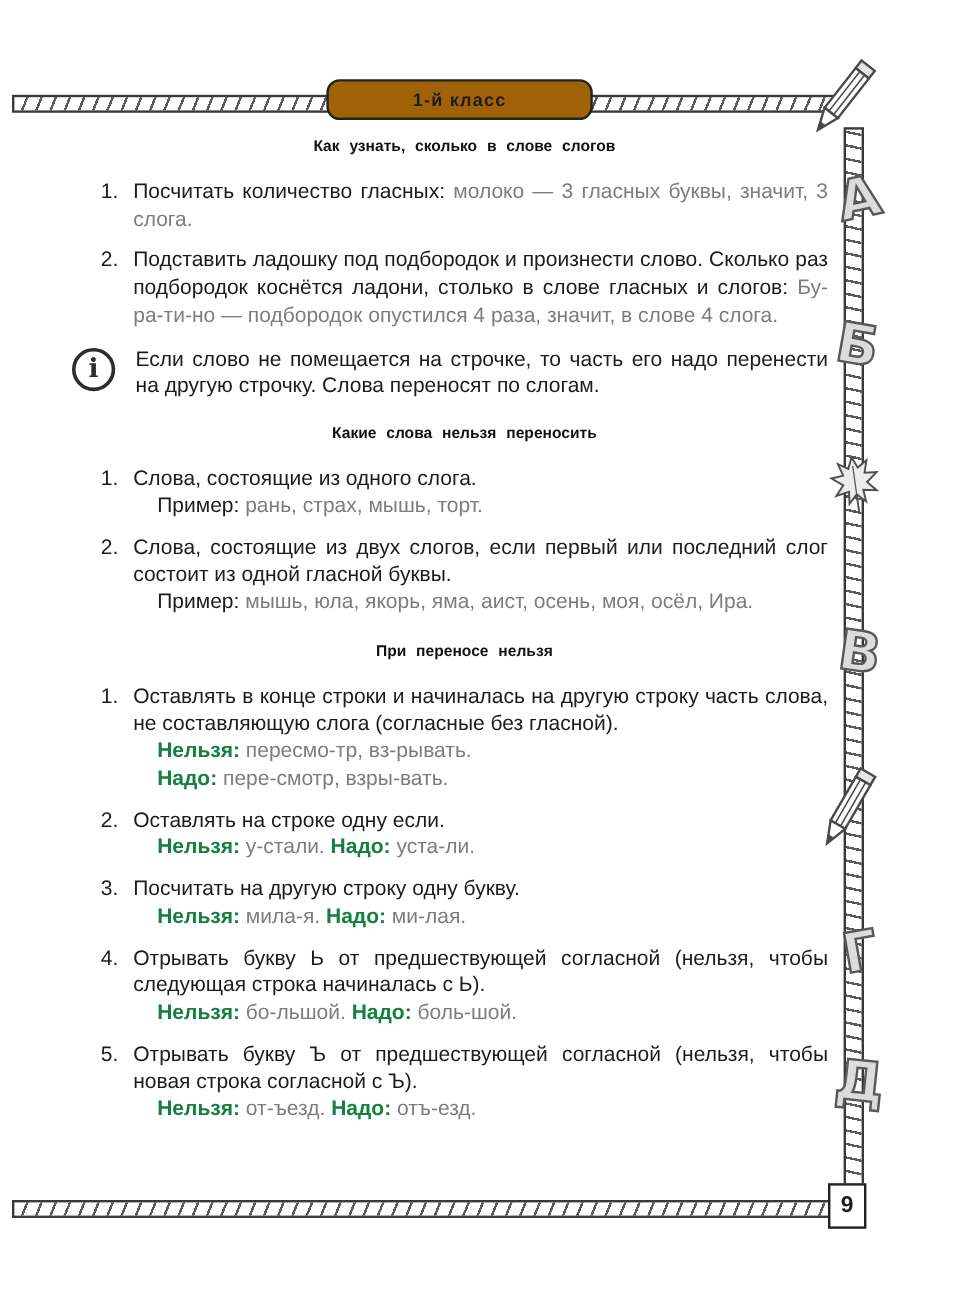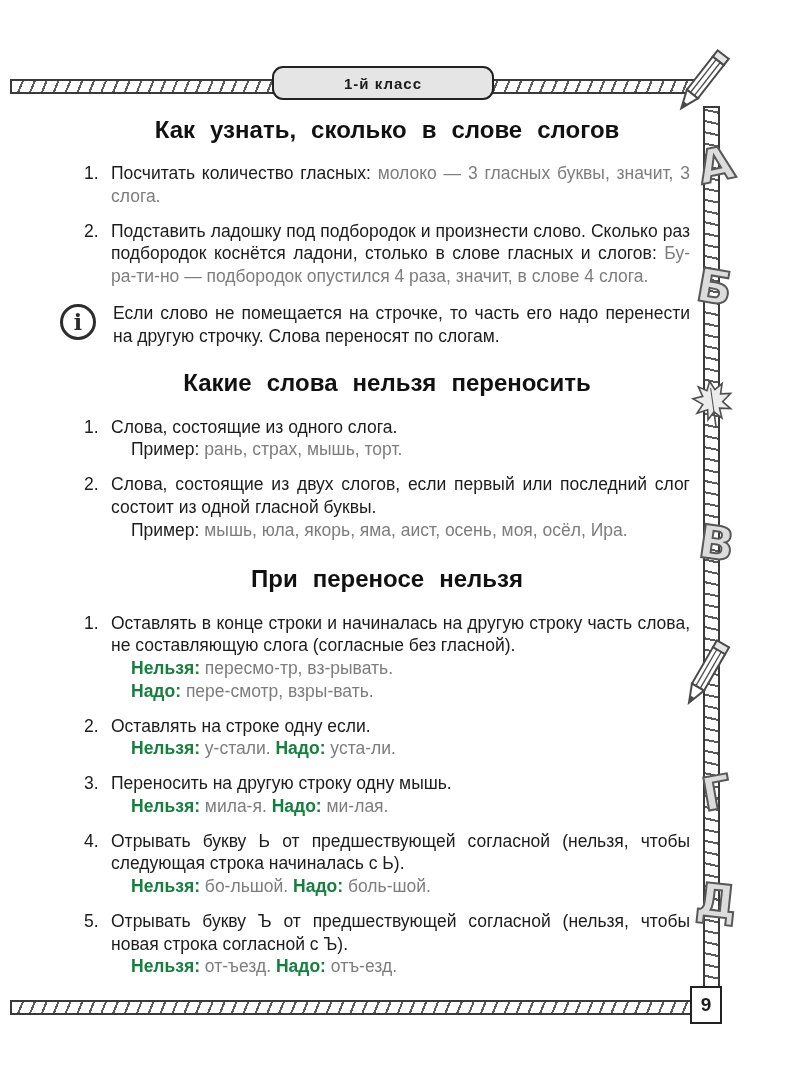--- a/index.html
+++ b/index.html
@@ -25,21 +25,21 @@
   .strip-right  {
     left: 703px; top: 106px; width: 17px; height: 882px;
     background: repeating-linear-gradient(12deg, #ffffff 0 9px, #5a5a5a 9px 11px);
   }
 
   
   .badge {
     position: absolute;
     left: 272px; top: 66px;
     width: 222px; height: 34px;
-    background: #e5e5e5;
+    background: #a16207;
     border: 2.5px solid #222;
     border-radius: 11px;
     display: flex; align-items: center; justify-content: center;
     font-weight: bold; font-size: 15px; letter-spacing: 1px;
     z-index: 5;
   }
 
   
   .page-num {
     position: absolute;
@@ -67,21 +67,21 @@
 
   
   .content {
     position: absolute;
     left: 84px; top: 110px; width: 606px;
     font-size: 17.5px;
     line-height: 1.3;
   }
   h2.sec {
     text-align: center;
-    font-size: 24px;
+    font-size: 13px;
     font-weight: bold;
     word-spacing: 0.35em;
     color: #111;
   }
   .h1 { margin: 4px 0 17px 0; }
   .h2 { margin: 20px 0 17px 0; }
   .h3 { margin: 22px 0 17px 0; }
 
   .item { display: flex; margin-bottom: 12px; }
   .num { width: 27px; flex-shrink: 0; }
@@ -242,21 +242,21 @@
           <span class="gray">у-стали.</span>
           <span class="lbl">Надо:</span>
           <span class="gray">уста-ли.</span>
         </div>
       </div>
     </div>
 
     <div class="item">
       <span class="num">3.</span>
       <div class="item-body">
-        <span>Переносить на другую строку одну мышь.</span>
+        <span>Посчитать на другую строку одну букву.</span>
         <div class="sub-line">
           <span class="lbl">Нельзя:</span>
           <span class="gray">мила-я.</span>
           <span class="lbl">Надо:</span>
           <span class="gray">ми-лая.</span>
         </div>
       </div>
     </div>
 
     <div class="item">

